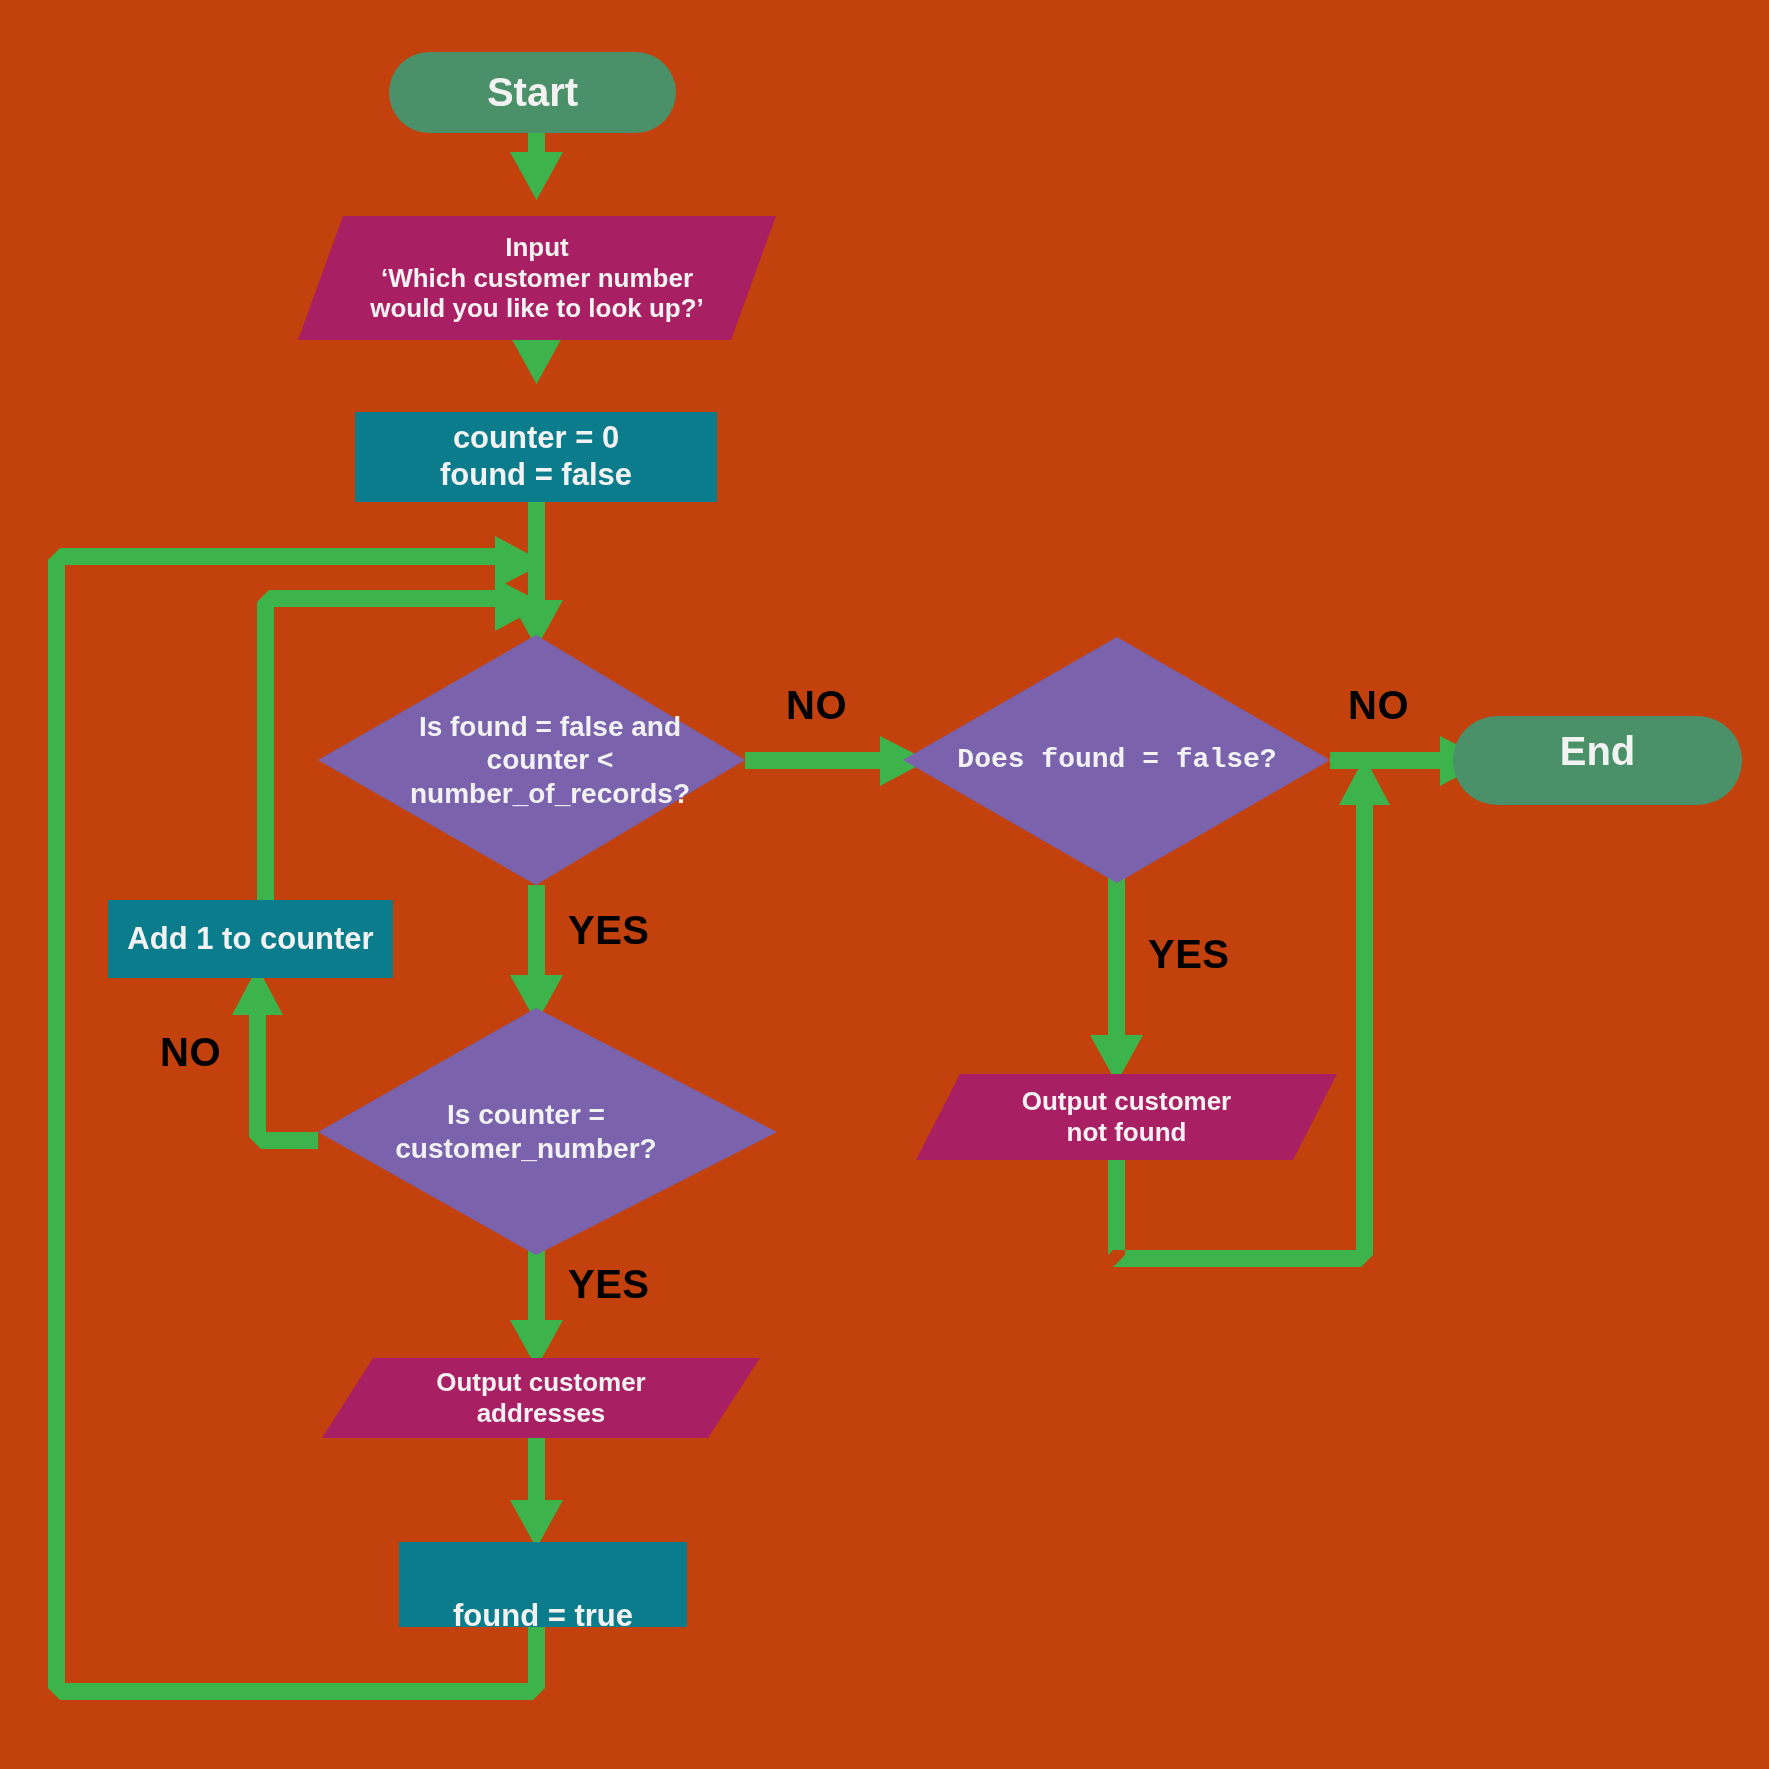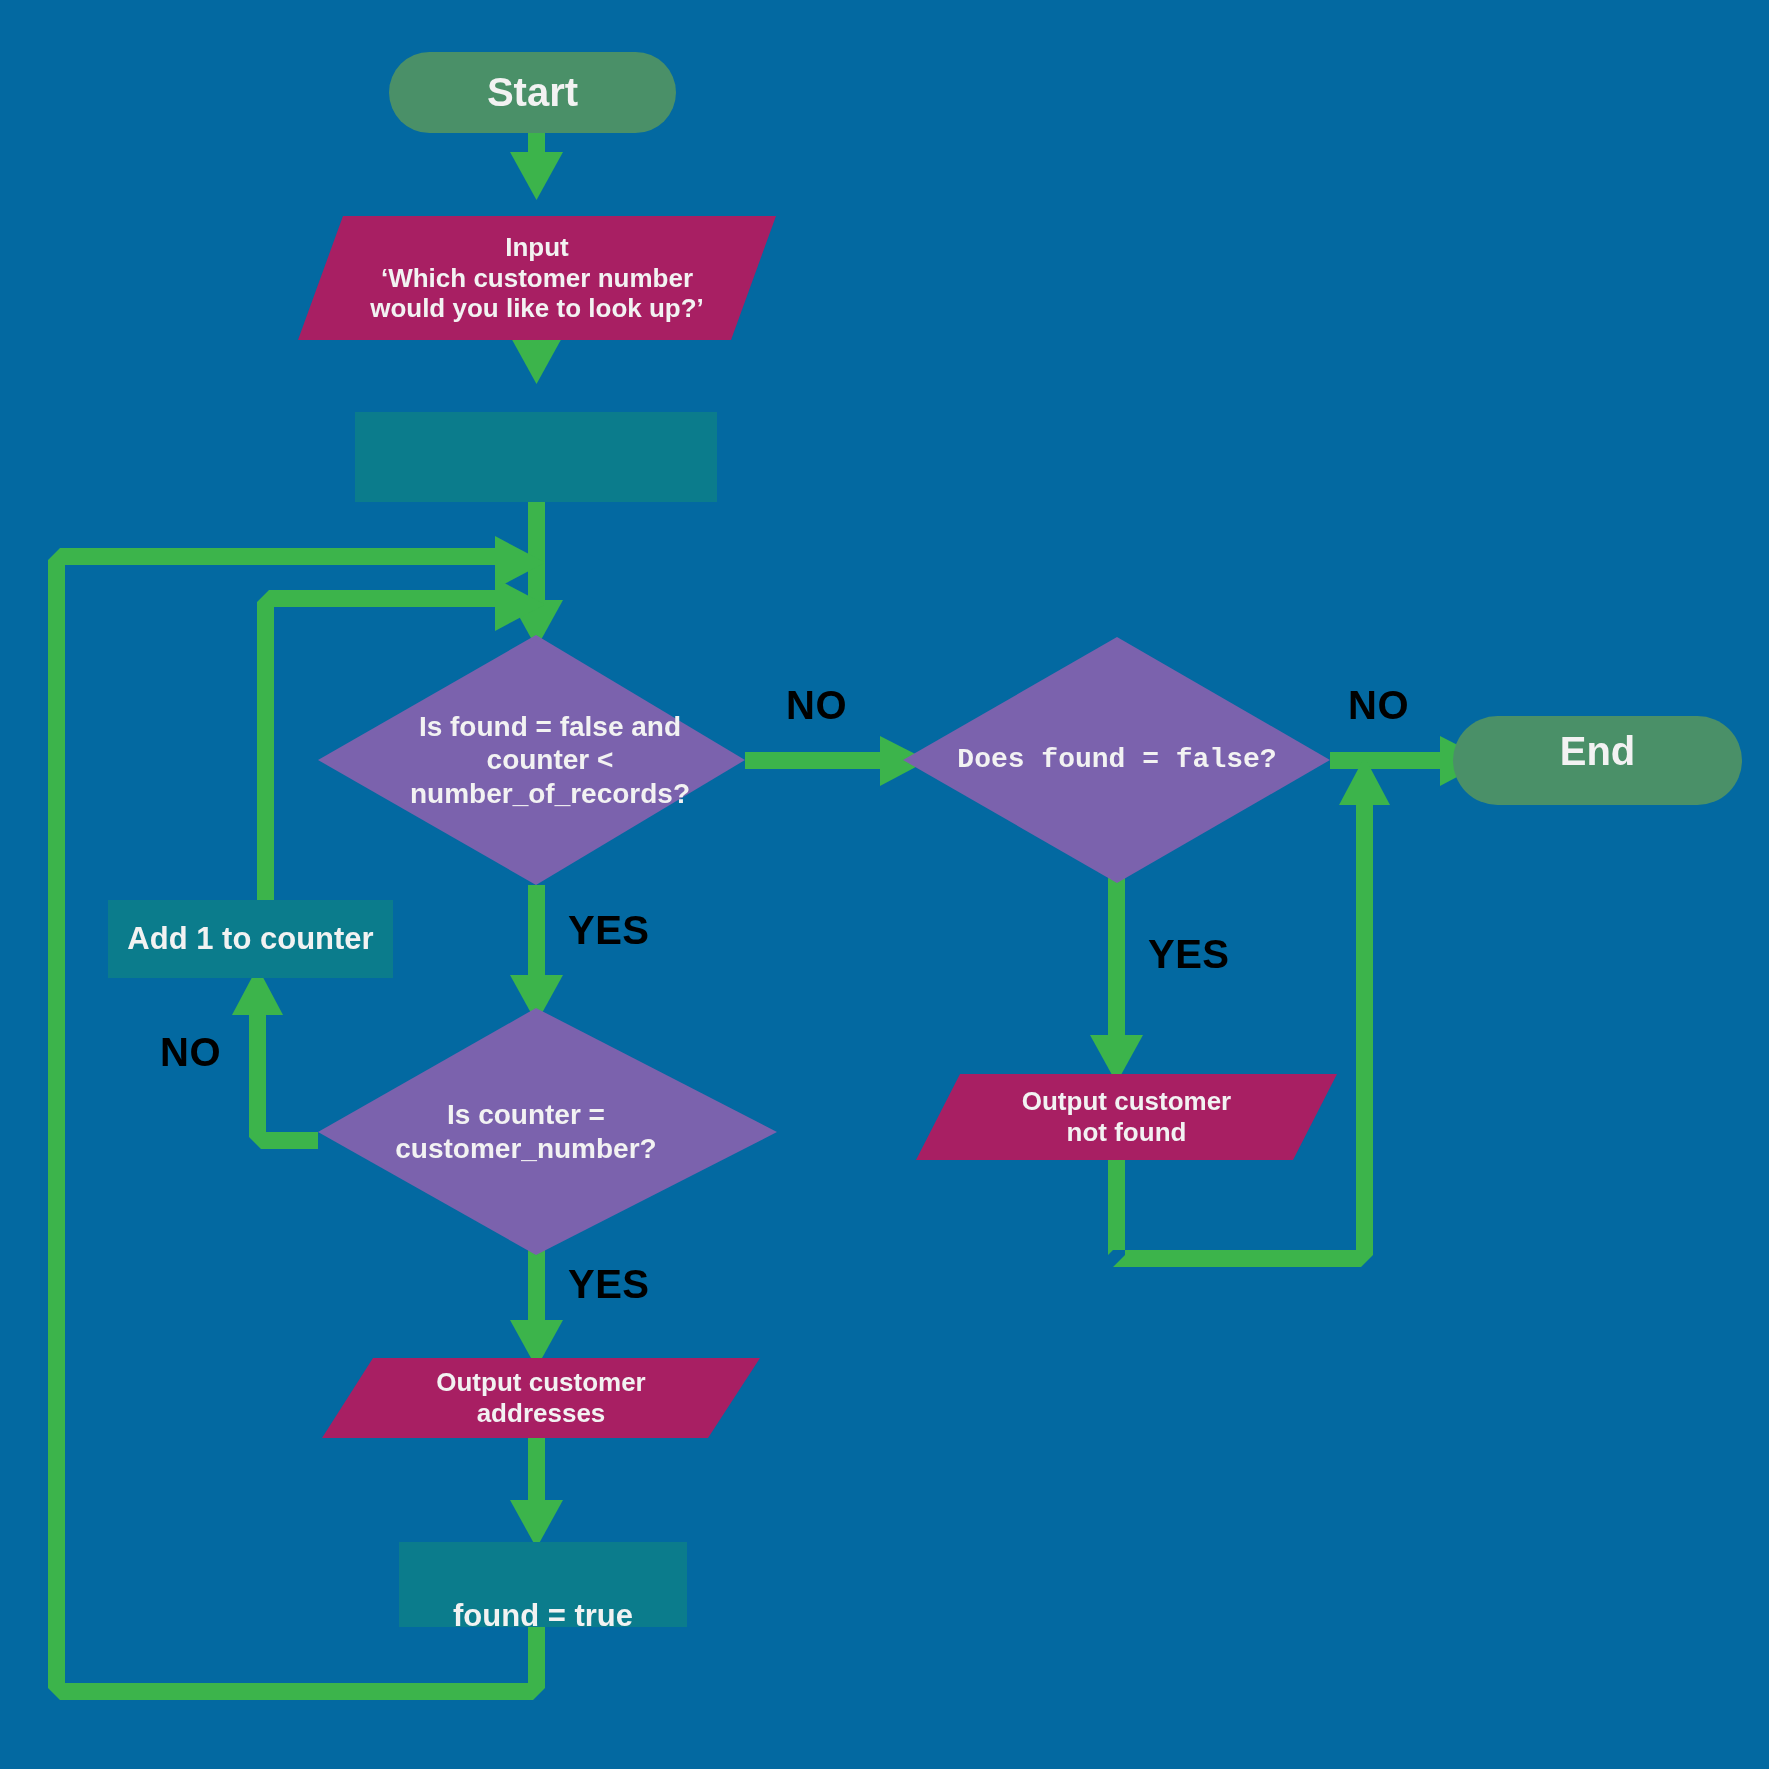--- a/index.html
+++ b/index.html
@@ -7,21 +7,21 @@
     padding: 0;
     background: #ffffff;
   }
   body {
     font-family: "Liberation Sans", sans-serif;
   }
   #canvas {
     position: relative;
     width: 1769px;
     height: 1769px;
-    background: #0369a1;
+    background: #c2410c;
     overflow: hidden;
   }
   #flow-svg {
     position: absolute;
     left: 0;
     top: 0;
     width: 1769px;
     height: 1769px;
   }
   .node-label {
@@ -202,20 +202,22 @@
     <rect x="399" y="1542" width="288" height="85" fill="#0b7c8c"></rect>
 
   </svg>
 
   <div class="node-label terminal-label" style="left:389px; top:52px; width:287px; height:81px;">Start</div>
 
   <div class="node-label io-label" style="left:298px; top:216px; width:478px; height:124px;">Input
 ‘Which customer number
 would you like to look up?’</div>
 
+  <div class="node-label process-label" style="left:355px; top:412px; width:362px; height:90px;">counter = 0
+found = false</div>
 
   <div class="node-label decision-label" style="left:364px; top:635px; width:372px; height:250px;">Is found = false and
 counter &lt;
 number_of_records?</div>
 
   <div class="node-label decision-label" style="left:930px; top:637px; width:374px; height:246px;font-family:Liberation Mono, monospace;">Does found = false?</div>
 
   <div class="node-label terminal-label" style="left:1453px; top:716px; width:289px; height:72px;">End</div>
 
   <div class="node-label process-label" style="left:108px; top:900px; width:285px; height:78px;">Add 1 to counter</div>

